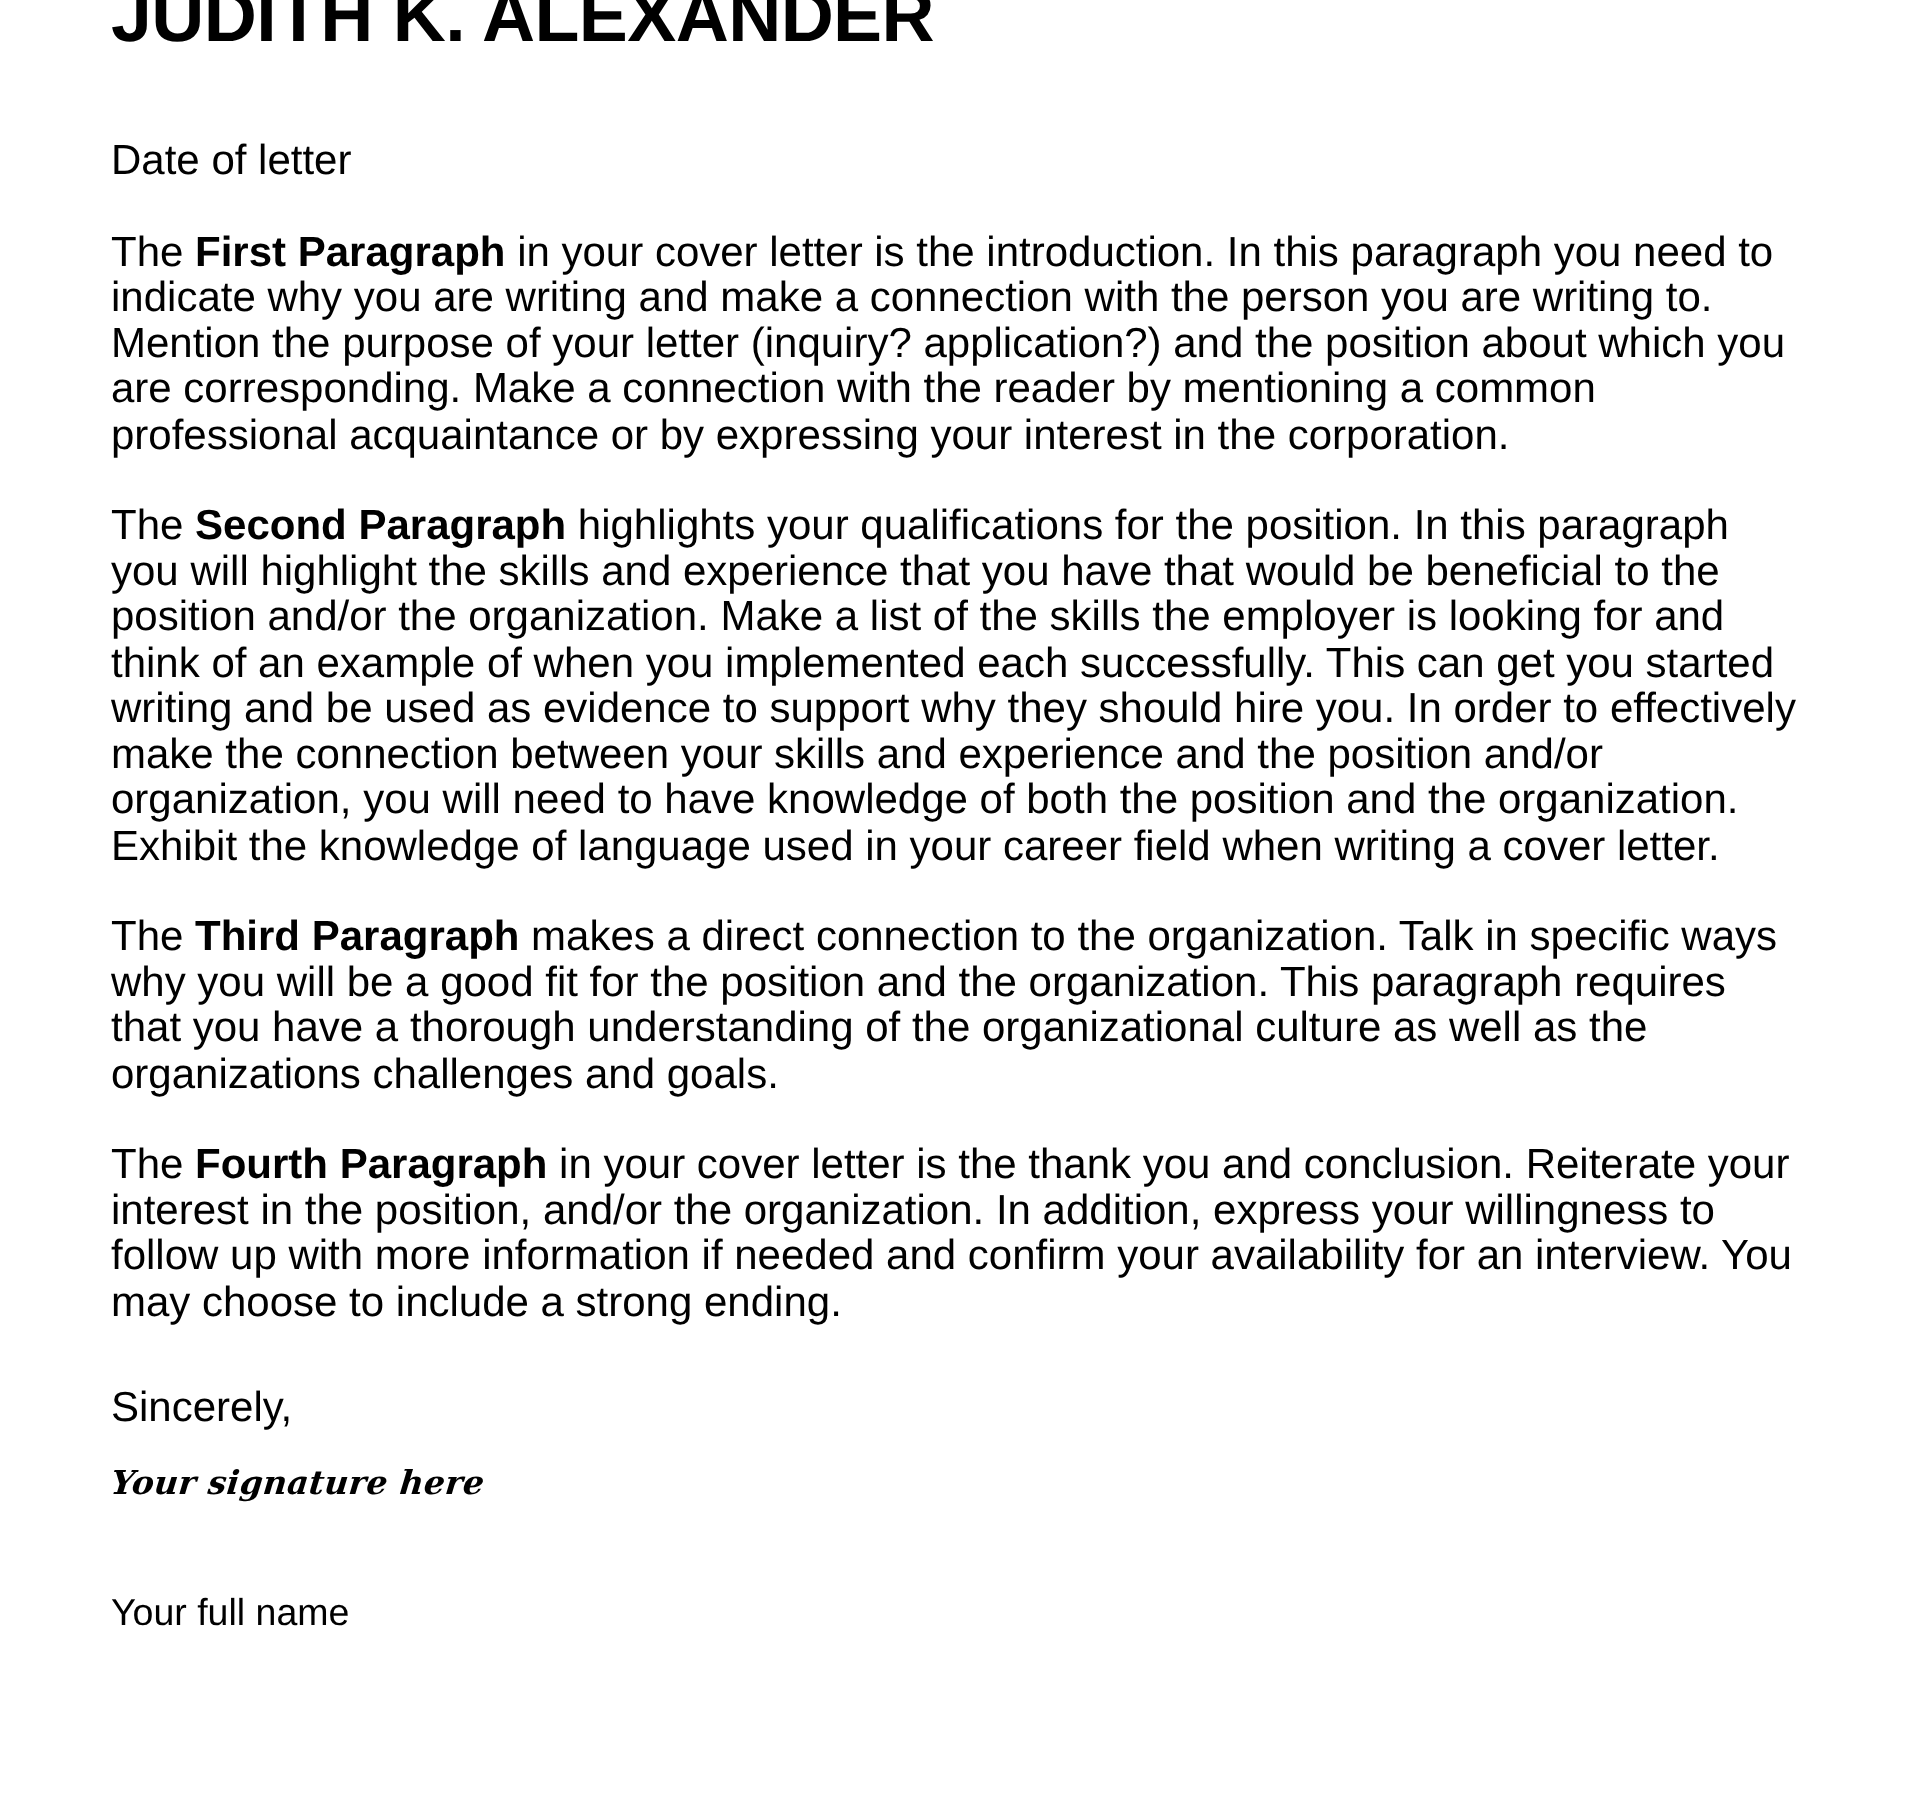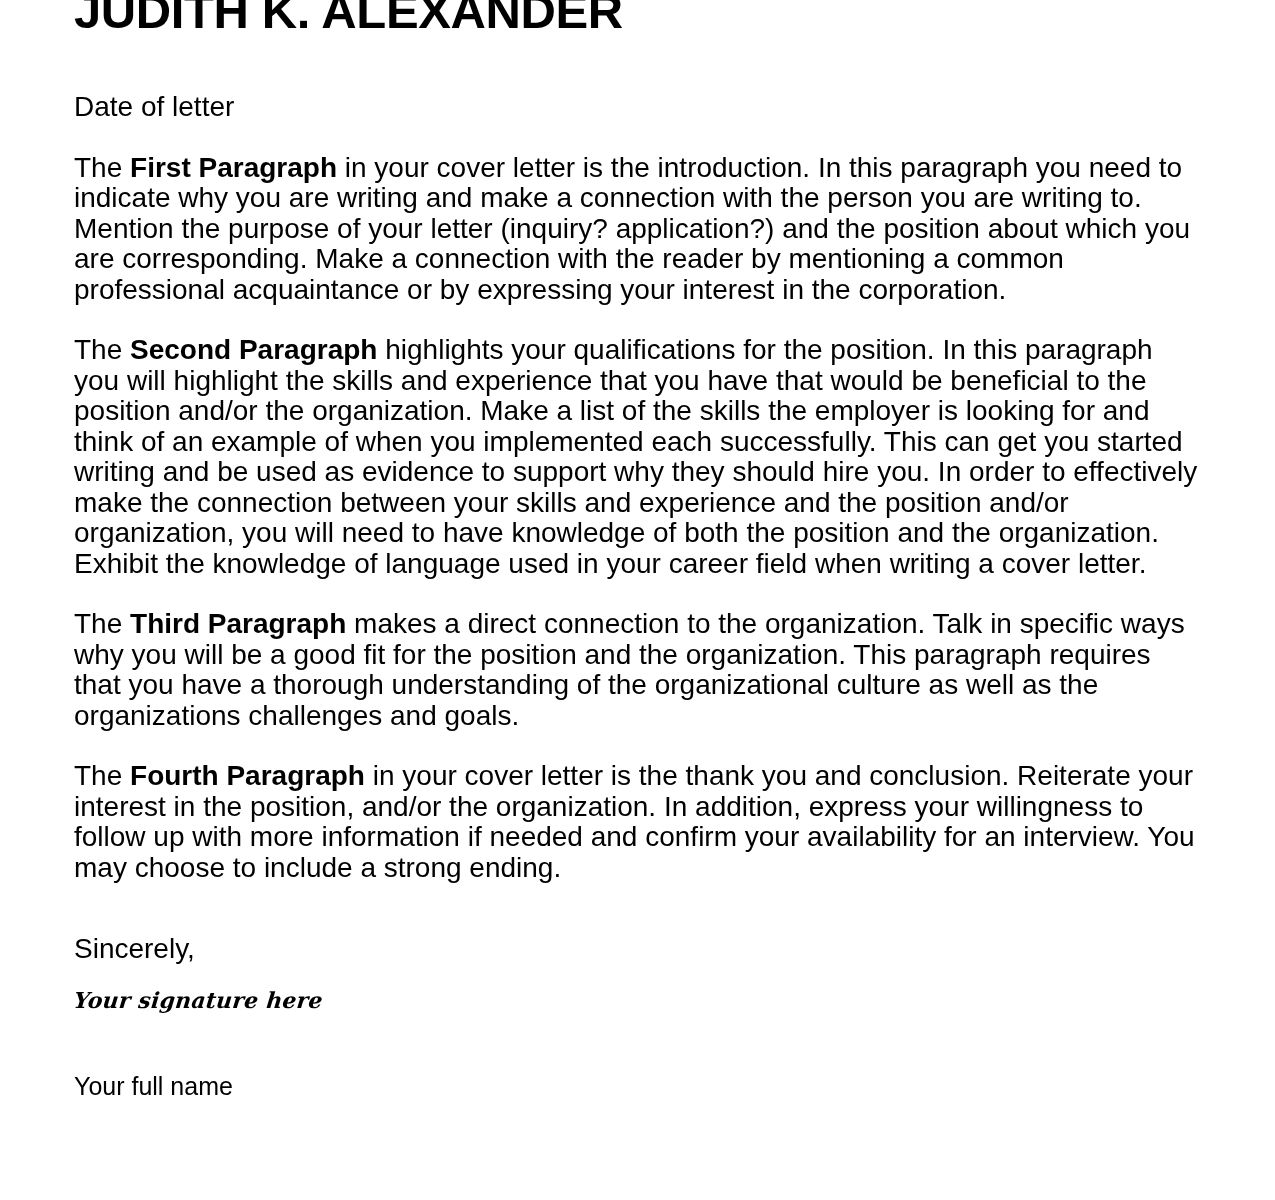--- a/index.html
+++ b/index.html
@@ -74,21 +74,21 @@
 
   .block.para {
     margin-bottom: 30px;
   }
 
   .lead {
     font-weight: bold;
   }
 
   .closing {
-    margin-top: 51px;
+    margin-top: 40px;
     margin-bottom: 20px;
   }
 
   .signature {
     font-family: "DejaVu Serif", "Liberation Serif", serif;
     font-style: italic;
     font-weight: bold;
     font-size: 22px;
     line-height: 30px;
     letter-spacing: 0.2px;

